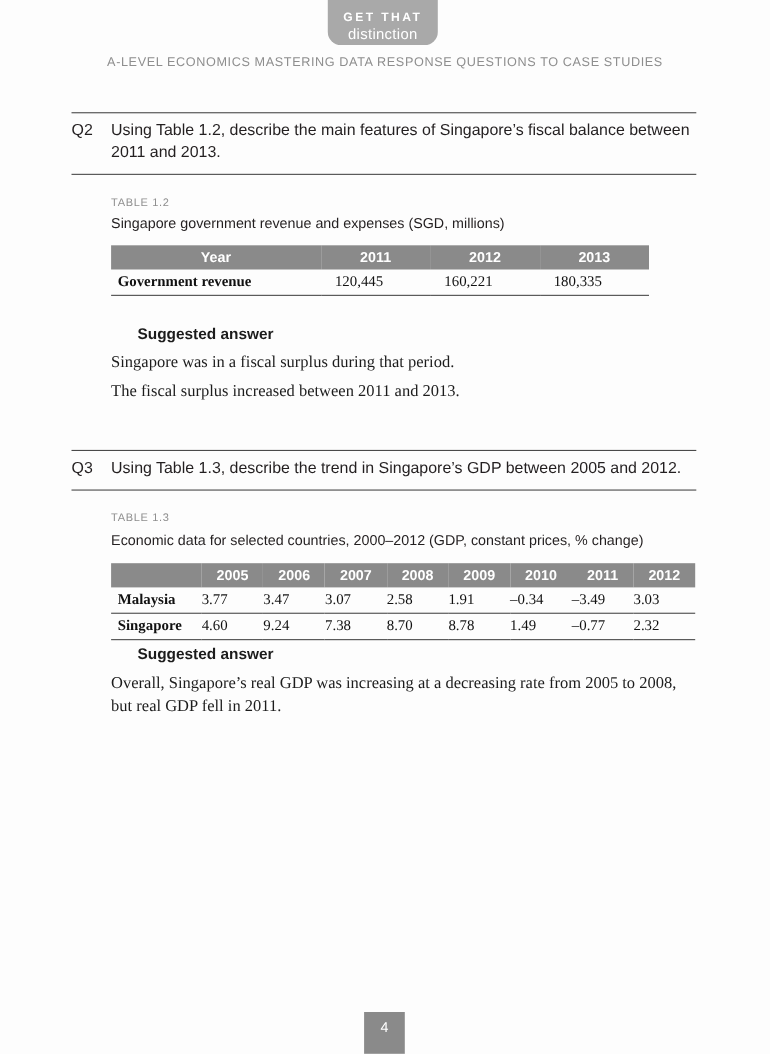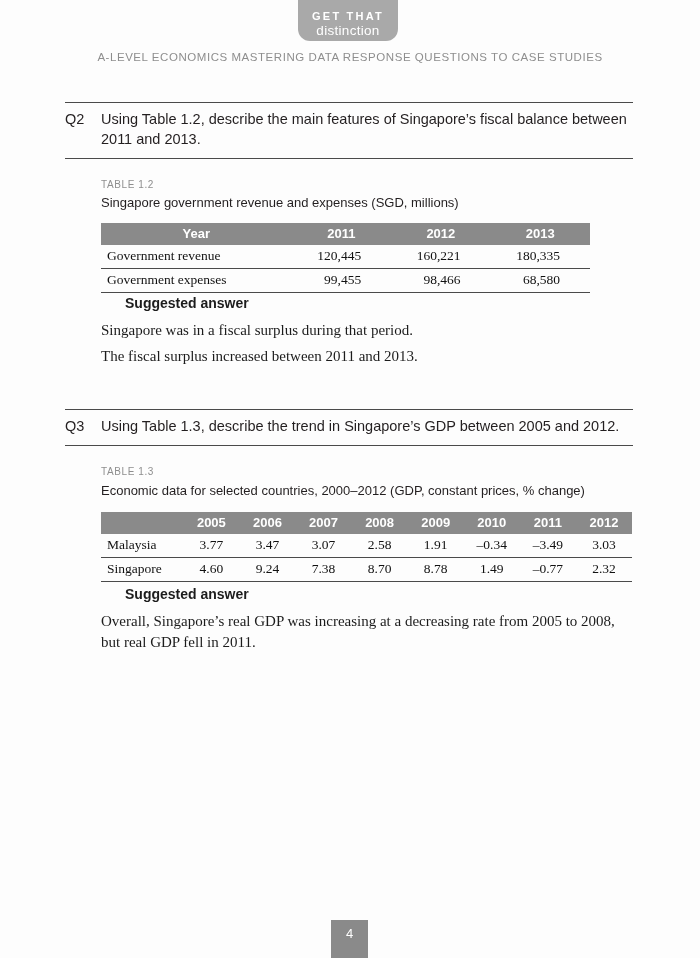--- a/index.html
+++ b/index.html
@@ -72,23 +72,23 @@
     padding: 3px 0 4px 0; text-align: center;
     font-family: "Liberation Sans", sans-serif;
   }
   .data-table tbody td {
     font-family: "Liberation Serif", serif;
     font-size: 13.5px; color: #111111;
     padding: 3px 0 4px 0;
     border-bottom: 1px solid #4a4a4a;
     background: transparent;
   }
-  .data-table tbody td.rowlabel { text-align: left; padding-left: 6px; }
-  #table-1-2 tbody td.num { text-align: right; padding-right: 30px; }
-  #table-1-3 tbody td.num { text-align: center; }
+  .data-table tbody td.rowlabel { text-align: left; padding-left: 6px; font-weight: bold; }
+  #table-1-2 tbody td.num { text-align: center; padding-right: 30px; }
+  #table-1-3 tbody td.num { }
   #table-1-2 col.c0 { width: 39%; }
   #table-1-2 col.cn { width: 20.33%; }
   #table-1-3 col.c0 { width: 15.5%; }
   #table-1-3 col.cn { width: 10.56%; }
 
   
   .sa-heading {
     position: absolute; left: 101px;
     font-size: 14px; font-weight: 600; color: #1c1c1c; margin-left: 24px;
   }
@@ -144,26 +144,20 @@
       <th>2012</th>
       <th>2013</th>
     </tr>
   </thead>
   <tbody>
     <tr>
       <td class="rowlabel">Government revenue</td>
       <td class="num">120,445</td>
       <td class="num">160,221</td>
       <td class="num">180,335</td>
-    </tr>
-    <tr>
-      <td class="rowlabel">Government expenses</td>
-      <td class="num">99,455</td>
-      <td class="num">98,466</td>
-      <td class="num">68,580</td>
     </tr>
   </tbody>
 </table>
 
 <div class="sa-heading" id="sa1-heading">Suggested answer</div>
 <div class="sa-text" id="sa1-p1">Singapore was in a fiscal surplus during that period.</div>
 <div class="sa-text" id="sa1-p2">The fiscal surplus increased between 2011 and 2013.</div>
 
 <div class="q-section" id="q3-section">
   <div class="q-num">Q3</div>

